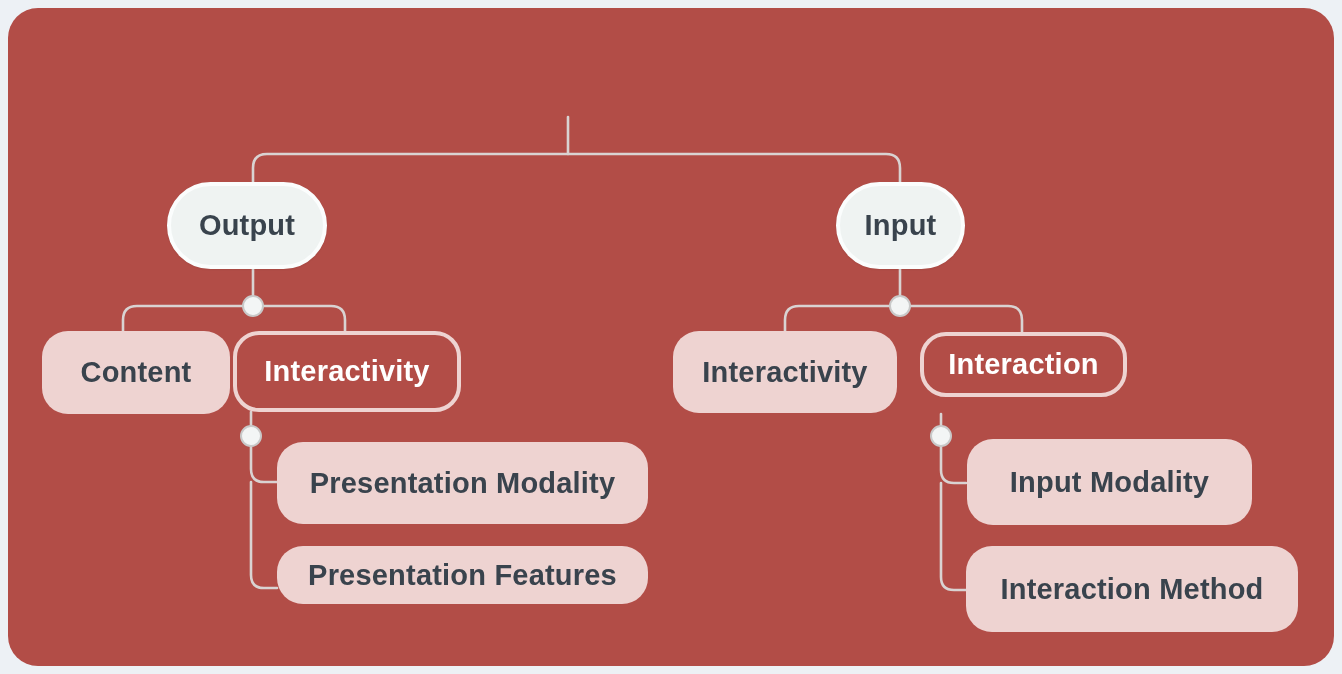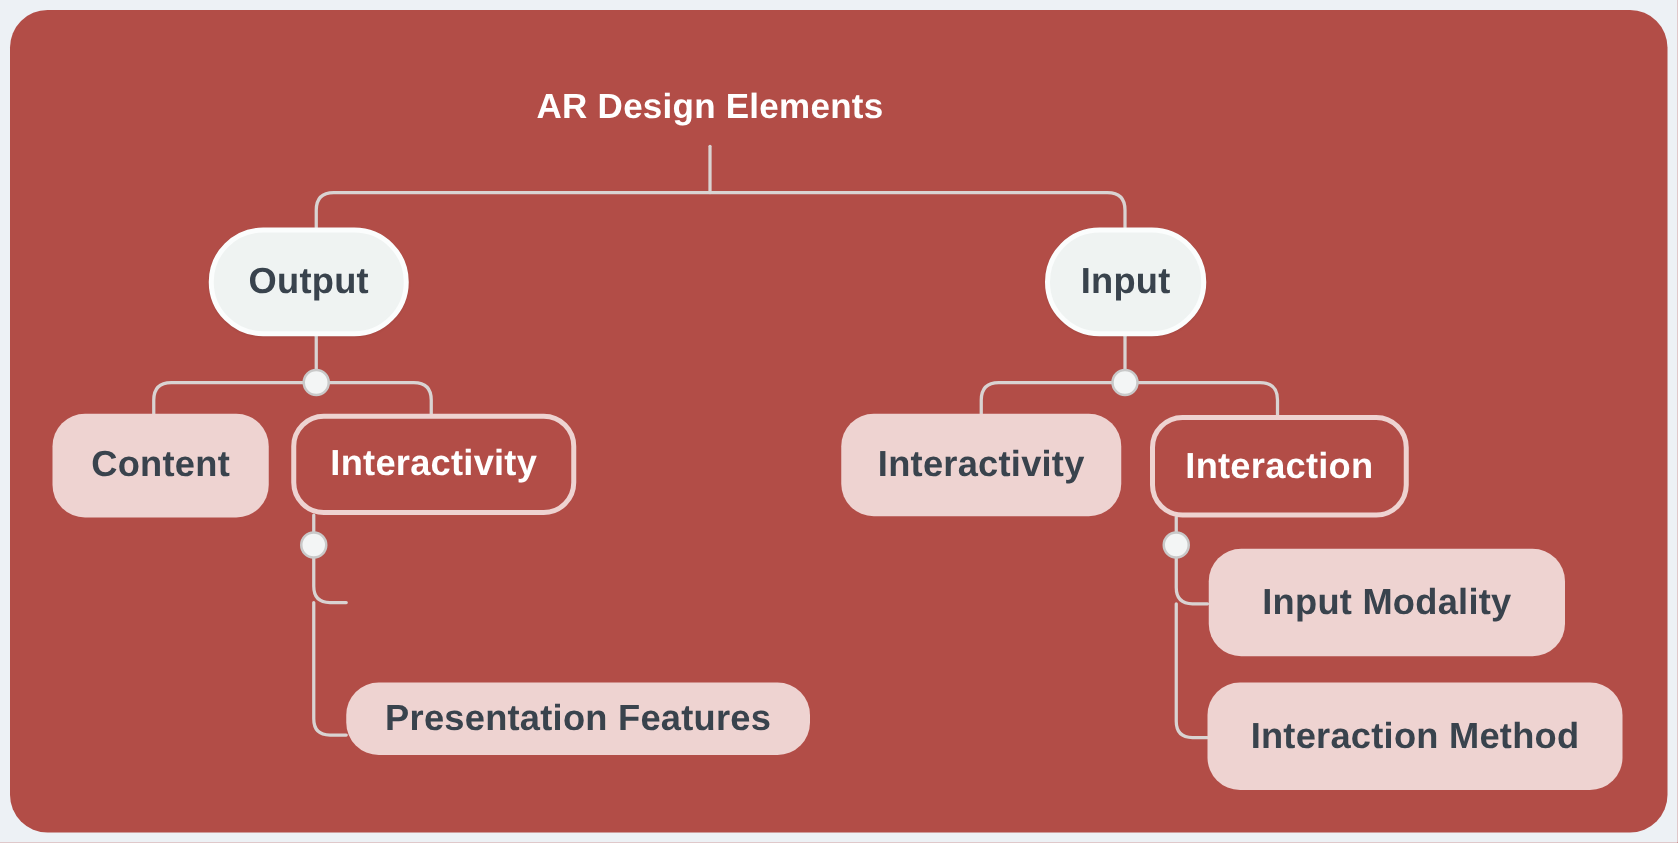--- a/index.html
+++ b/index.html
@@ -91,28 +91,28 @@
     <path class="wire" d="M785 331 V320 Q785 306 799 306 H1008 Q1022 306 1022 320 V334"></path>
     <path class="wire" d="M941 414 V427"></path>
     <path class="wire" d="M941 445 V470 Q941 483 954 483 H966 M941 483 V577 Q941 590 954 590 H966"></path>
 
     <circle class="dot" cx="253" cy="306" r="10"></circle>
     <circle class="dot" cx="900" cy="306" r="10"></circle>
     <circle class="dot" cx="251" cy="436" r="10"></circle>
     <circle class="dot" cx="941" cy="436" r="10"></circle>
   </svg>
 
-  <div class="node root-title" style="left:418px; top:64px; width:300px; height:42px;">AR Design Elements</div>
 
   <div class="node pill" style="left:167px; top:182px; width:160px; height:87px;">Output</div>
   <div class="node pill" style="left:836px; top:182px; width:129px; height:87px;">Input</div>
 
-  <div class="node filled" style="left:42px; top:331px; width:173px; height:83px;">Content</div>
+  <div class="node filled" style="left:42px; top:331px; width:188px; height:83px;">Content</div>
   <div class="node outlined" style="left:233px; top:331px; width:228px; height:81px;">Interactivity</div>
 
   <div class="node filled" style="left:673px; top:331px; width:224px; height:82px;text-align:right;">Interactivity</div>
-  <div class="node outlined" style="left:920px; top:332px; width:207px; height:82px;">Interaction</div>
+  <div class="node outlined" style="left:920px; top:332px; width:207px; height:65px;">Interaction</div>
 
+  <div class="node filled" style="left:277px; top:442px; width:371px; height:82px;">Presentation Modality</div>
   <div class="node filled" style="left:277px; top:546px; width:371px; height:58px;">Presentation Features</div>
 
   <div class="node filled" style="left:967px; top:439px; width:285px; height:86px;">Input Modality</div>
   <div class="node filled" style="left:966px; top:546px; width:332px; height:86px;">Interaction Method</div>
 </div>
 
 </body></html>

